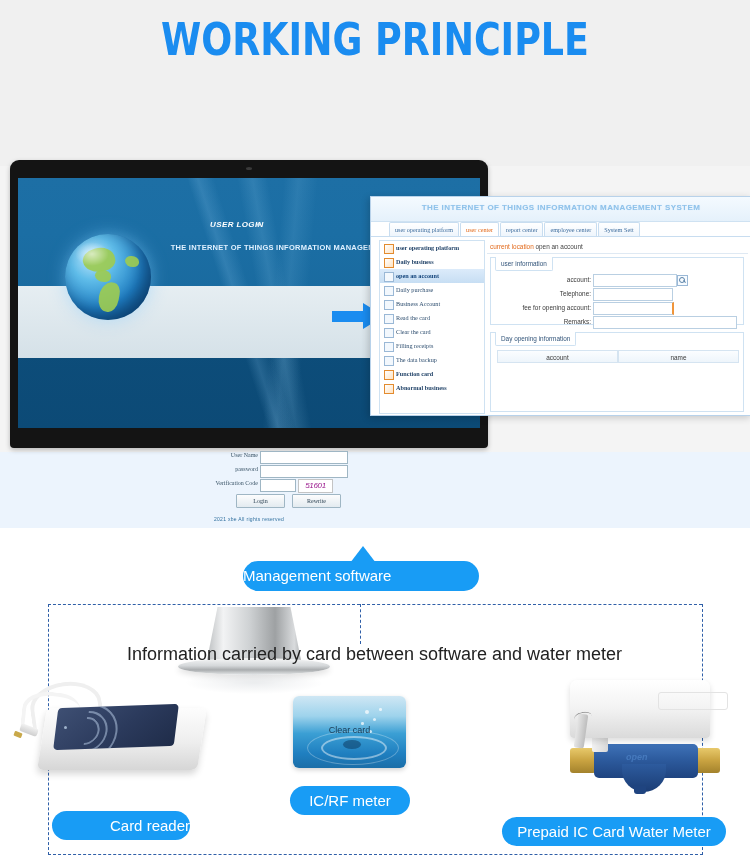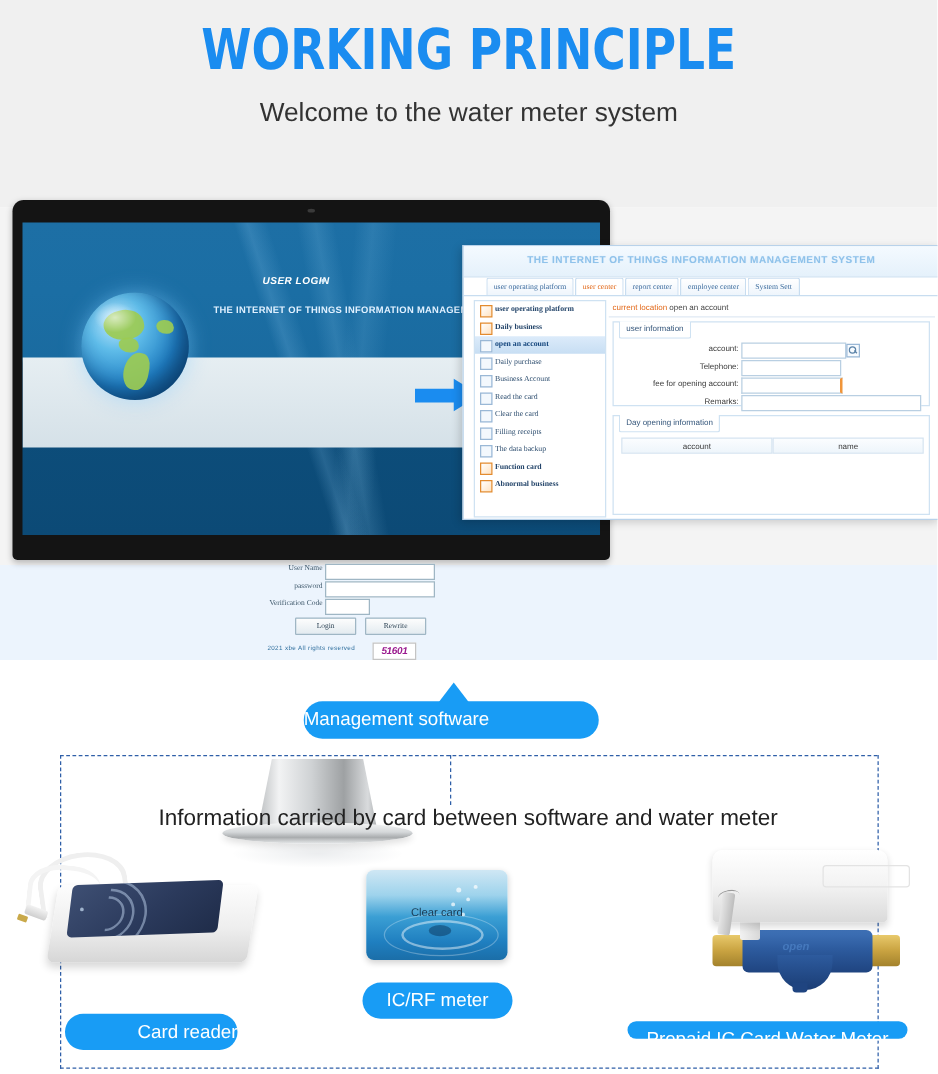--- a/index.html
+++ b/index.html
@@ -69,23 +69,22 @@
   #user-login-dot{position:absolute;left:247px;top:63px;width:3px;height:3px;background:#cfe7f7;border-radius:50%;}
   #screen-sys-title{
     position:absolute;left:138px;top:83px;width:300px;text-align:center;font-size:7.5px;
     color:#dff0ff;font-weight:bold;letter-spacing:.25px;
   }
   .lf-row{position:absolute;height:12px;}
   .lf-label{position:absolute;right:0;top:1px;font-size:6px;color:#3b5568;white-space:nowrap;font-family:"Liberation Serif","DejaVu Serif",serif;}
   .lf-input{position:absolute;height:11px;border:1px solid #9fb6c4;background:#fff;}
   #captcha{
     position:absolute;left:288px;top:319px;width:33px;height:12px;background:#fff;border:1px solid #c4c4c4;
-    font-size:8px;font-weight:bold;font-style:italic;color:#9b1b8f;text-align:center;line-height:12px;
+    font-size:8px;font-weight:normal;font-style:italic;color:#9b1b8f;text-align:center;line-height:12px;
     letter-spacing:-.3px;
-    margin-top:35px;
   }
   .lf-btn{
     position:absolute;top:334px;width:47px;height:12px;border:1px solid #9fb6c4;border-radius:1px;
     background:linear-gradient(180deg,#fdfdfd,#e3ebf0);font-size:6px;color:#2d4354;text-align:center;line-height:12px;
     font-family:"Liberation Serif","DejaVu Serif",serif;
   }
   #copyright{
     position:absolute;left:8px;top:356px;width:462px;text-align:center;font-size:5px;color:#2f6f9e;
     letter-spacing:.3px;
   }
@@ -313,33 +312,32 @@
   }
   #meter-spout{position:absolute;left:86px;top:110px;width:12px;height:8px;background:#1f4480;border-radius:0 0 3px 3px;}
 
   
   .pill{
     position:absolute;border-radius:15px;background:#189cf5;color:#fff;text-align:center;
     font-size:15px;white-space:nowrap;
   }
   #pill-reader{left:52px;top:811px;width:138px;height:29px;line-height:29px;text-align:right;}
   #pill-card{left:290px;top:786px;width:120px;height:29px;line-height:29px;}
-  #pill-meter{left:502px;top:817px;width:224px;height:14px;line-height:29px;}
+  #pill-meter{left:502px;top:817px;width:224px;height:29px;line-height:29px;}
 </style>
 </head>
 <body>
 
 <div id="bg-top"></div>
 <div id="bg-monitor"></div>
 <div id="bg-blue"></div>
 <div id="bg-white"></div>
 
 <div id="header">
   <div id="title">WORKING PRINCIPLE</div>
-  <div id="subtitle">Welcome to the water meter system</div>
 </div>
 
 <div id="monitor">
   <div id="bezel"></div>
   <div id="screen">
     <div id="screen-rays"></div>
     <div id="globe-glow"></div>
     <div id="screen-midband"></div>
     <div id="globe">
       <div class="land" id="l1"></div>

